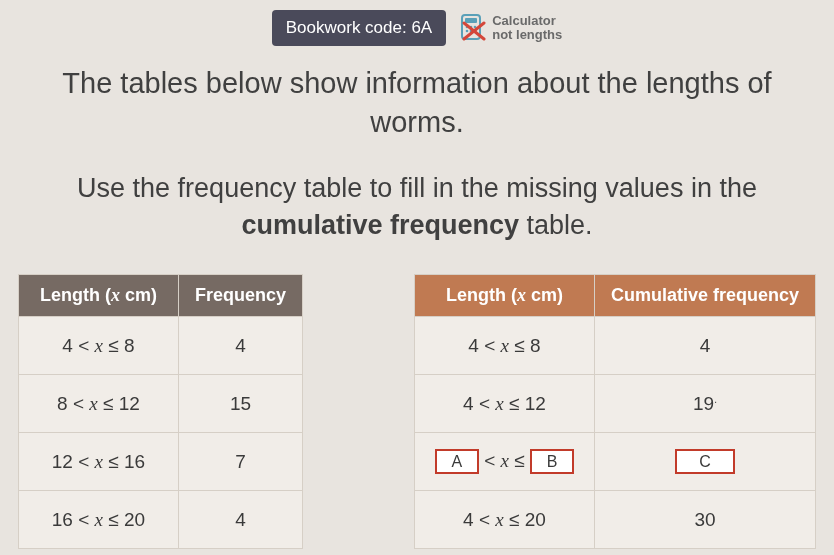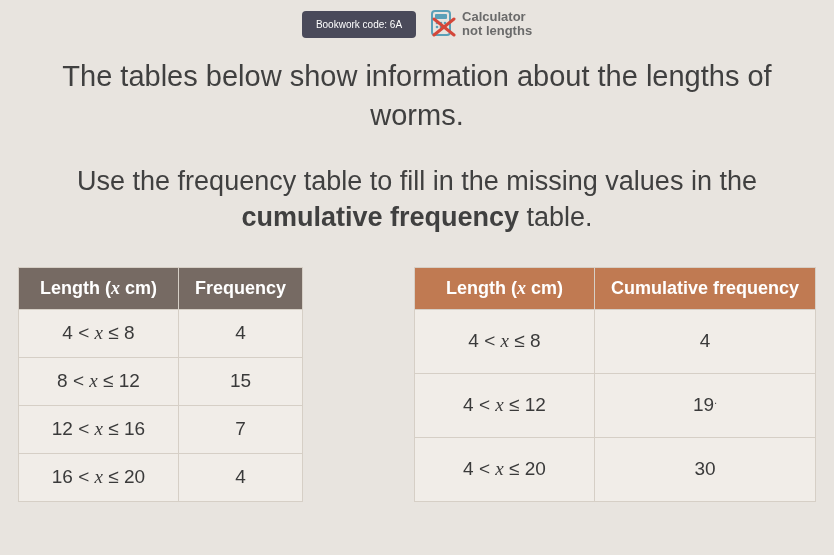--- a/index.html
+++ b/index.html
@@ -16,21 +16,21 @@
     display: flex;
     justify-content: center;
     align-items: center;
     gap: 14px;
     padding-top: 10px;
     margin-bottom: 18px;
   }
   .badge {
     background: #4a4a5a;
     color: #fff;
-    font-size: 10px;
+    font-size: 17px;
     padding: 8px 14px;
     border-radius: 4px;
   }
   .calc-group {
     display: flex;
     align-items: center;
     gap: 6px;
     font-weight: bold;
   }
   .calc-icon svg { display: block; }
@@ -76,21 +76,21 @@
     border: 1px solid #d6cfc6;
   }
   .freq-table th { background: #766a63; }
   .cum-table th { background: #c07a52; }
   td {
     border: 1px solid #d6cfc6;
     text-align: center;
     font-size: 19px;
     color: #3a3a3a;
     padding: 10px 16px;
-    height: 48px;
+    height: 58px;
   }
   .mathvar { font-family: Georgia, 'Times New Roman', serif; font-style: italic; }
   .blank {
     display: inline-block;
     border: 2px solid #c23b2a;
     background: #fff;
     min-width: 44px;
     padding: 1px 10px;
     font-size: 16px;
     color: #3a3a3a;
@@ -192,20 +192,32 @@
         <td>4</td>
       </tr>
       <tr>
         <td>
           <span>4</span> <span>&lt;</span> <span class="mathvar">x</span> <span>≤</span> <span>12</span>
         </td>
         <td><span>19</span><span style="font-size:10px;vertical-align:super">.</span></td>
       </tr>
       <tr>
         <td>
+          <span class="blank">A</span>
+          <span>&lt;</span>
+          <span class="mathvar">x</span>
+          <span>≤</span>
+          <span class="blank">B</span>
+        </td>
+        <td>
+          <span class="blank wide">C</span>
+        </td>
+      </tr>
+      <tr>
+        <td>
           <span>4</span> <span>&lt;</span> <span class="mathvar">x</span> <span>≤</span> <span>20</span>
         </td>
         <td>30</td>
       </tr>
     </tbody>
   </table>
 
 </div>
 
 </body></html>

